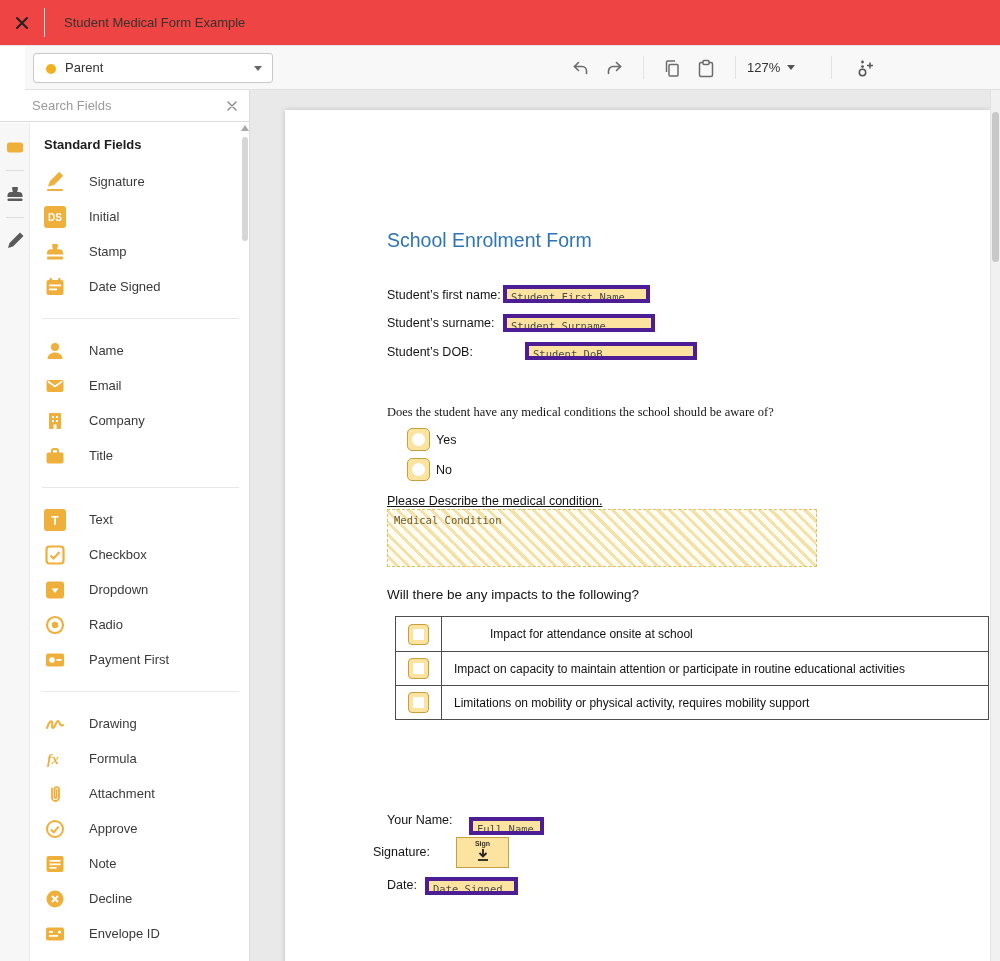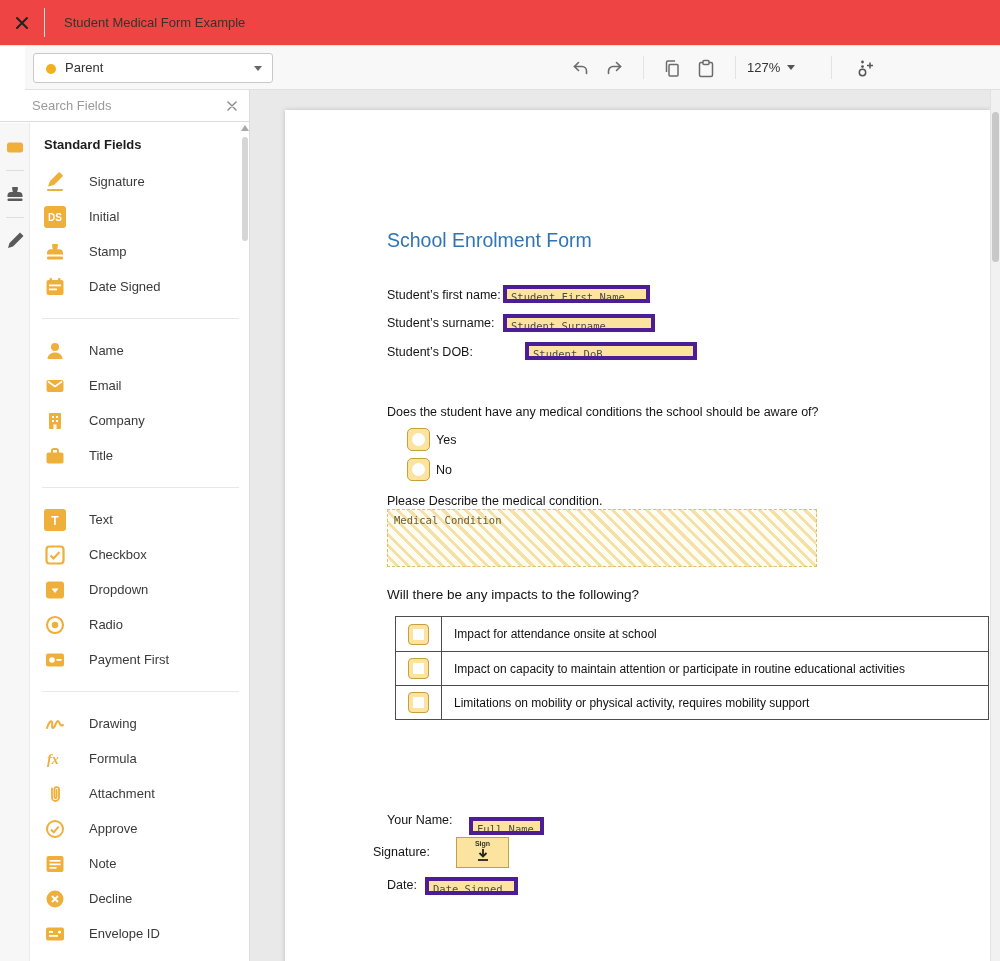--- a/index.html
+++ b/index.html
@@ -53,21 +53,21 @@
   .main-thumb { position:absolute; left:1px; right:1px; top:22px; height:150px; background:#c8c8c8; border-radius:4px; cursor:pointer; }
 
   .doc-title { position:absolute; left:102px; top:119px; font-size:19.5px; color:#2E74B6; }
   .doc-label { position:absolute; font-size:12.5px; color:#141414; }
   .tab-field { position:absolute; height:18px; background:#FCE3A0; border:4px solid #4c1d95; font-family:"DejaVu Sans Mono", monospace; font-size:10.5px; line-height:14px; color:#4b4b4b; padding:1px 4px; cursor:pointer; overflow:hidden; white-space:nowrap; }
   .radio-tab { position:absolute; width:23px; height:23px; background:#FCE3A0; border:1px solid #C79F3F; border-radius:5px; display:flex; align-items:center; justify-content:center; cursor:pointer; }
   .radio-inner { width:13px; height:13px; border-radius:50%; background:#fff; }
   .cond-area { position:absolute; left:102px; top:399px; width:430px; height:58px; border:1px dashed #dcc06a; background:repeating-linear-gradient(45deg, #fffcf2 0px, #fffcf2 5px, #f5e0a8 5px, #f5e0a8 8px); font-family:"DejaVu Sans Mono", monospace; font-size:10.5px; color:#6d5c26; padding:4px 6px; cursor:pointer; }
   .imp-table { position:absolute; left:110px; top:506px; width:594px; border:1px solid #4d4d4d; background:#fff; }
   .imp-row { display:flex; height:34px; border-top:1px solid #4d4d4d; }
-  .imp-row:first-child { border-top:0; }
+  .imp-row:first-child { border-top:0;gap:36px; }
   .imp-check-cell { width:46px; border-right:1px solid #4d4d4d; display:flex; align-items:center; justify-content:center; }
   .check-tab { width:21px; height:21px; background:#FCE3A0; border:1px solid #C79F3F; border-radius:4px; display:flex; align-items:center; justify-content:center; cursor:pointer; }
   .check-inner { width:11px; height:11px; background:#fff; }
   .imp-text { flex:1; display:flex; align-items:center; padding-left:12px; font-size:12px; color:#111; }
   .sign-tab { position:absolute; left:171px; top:727px; width:53px; height:31px; background:#FCE3A0; border:1px solid #C79F3F; cursor:pointer; text-align:center; }
   .sign-tab-label { font-size:7px; font-weight:bold; color:#333; line-height:9px; display:block; margin-top:1px; }
 </style>
 </head>
 <body>
 
@@ -345,33 +345,33 @@
 
       <div class="doc-label" style="left:102px; top:178px;">Student’s first name:</div>
       <div class="tab-field" style="left:218px; top:175px; width:147px;">Student First Name</div>
 
       <div class="doc-label" style="left:102px; top:206px;">Student’s surname:</div>
       <div class="tab-field" style="left:218px; top:204px; width:152px;">Student Surname</div>
 
       <div class="doc-label" style="left:102px; top:235px;">Student’s DOB:</div>
       <div class="tab-field" style="left:218px; top:232px; width:172px;margin-left:22px;">Student DoB</div>
 
-      <div class="doc-label" style="left:102px; top:295px;">Does the student have any medical conditions the school should be aware of?</div>
+      <div class="doc-label" style="left:102px; top:295px;font-family:Liberation Serif, serif;">Does the student have any medical conditions the school should be aware of?</div>
 
       <div class="radio-tab" style="left:122px; top:318px;">
           <span class="radio-inner"></span>
         </div>
       <div class="doc-label" style="left:151px; top:323px;">Yes</div>
 
       <div class="radio-tab" style="left:122px; top:348px;">
           <span class="radio-inner"></span>
         </div>
       <div class="doc-label" style="left:151px; top:353px;">No</div>
 
-      <div class="doc-label" style="left:102px; top:384px;">Please Describe the medical condition.</div>
+      <div class="doc-label" style="left:102px; top:384px;text-decoration:underline;">Please Describe the medical condition.</div>
       <div class="cond-area">Medical Condition</div>
 
       <div class="doc-label" style="left:102px; top:477px; font-size:13.5px;">Will there be any impacts to the following?</div>
 
       <div class="imp-table">
         <div class="imp-row">
           <div class="imp-check-cell">
             <span class="check-tab">
                 <span class="check-inner"></span>
               </span>

